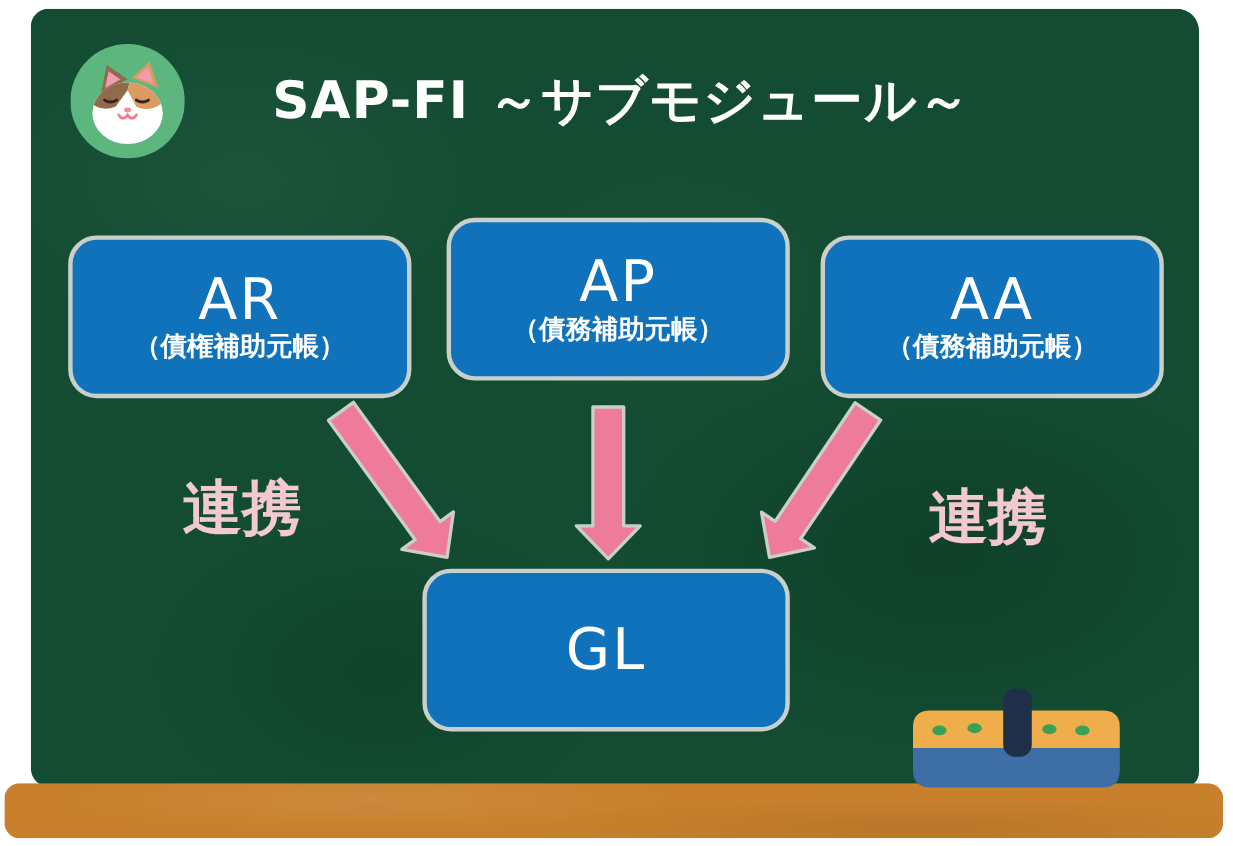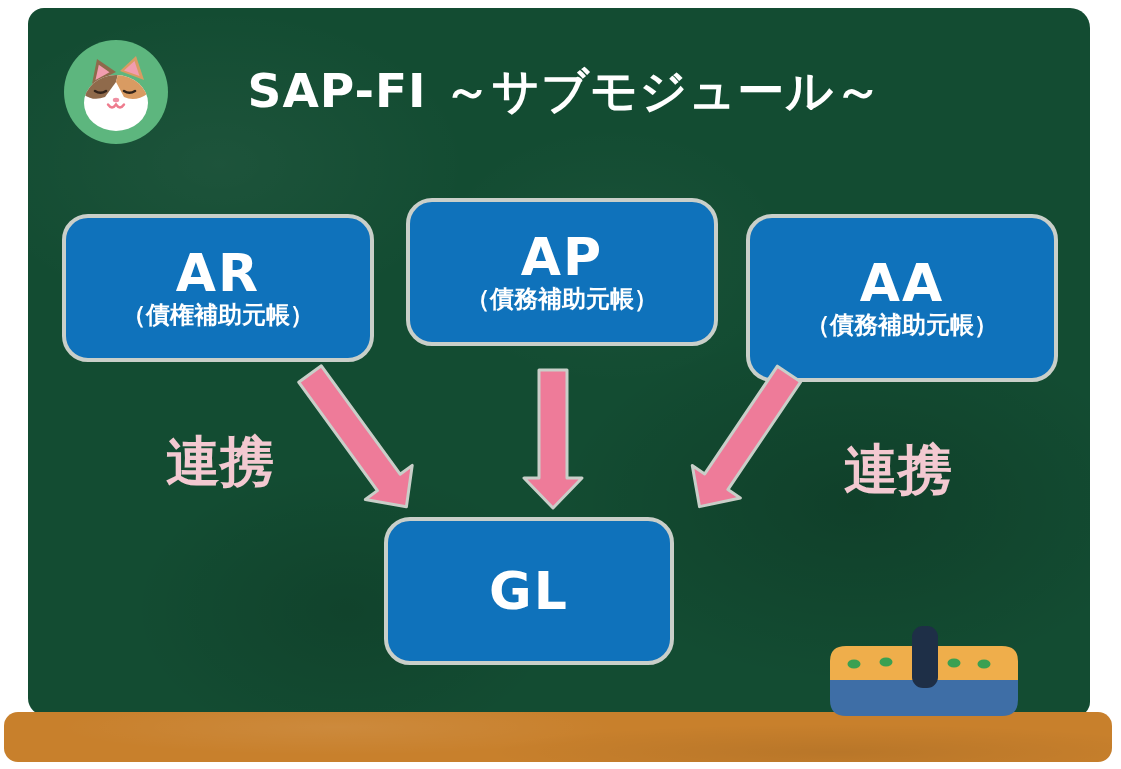--- a/index.html
+++ b/index.html
@@ -54,24 +54,24 @@
     border: 4px solid var(--box-border, #c9cfc9);
     border-radius: 26px;
     display: flex;
     flex-direction: column;
     align-items: center;
     justify-content: center;
     color: var(--text-white, #ffffff);
   }
   .box-ar { left: 62px;  top: 214px; width: 312px; height: 148px; }
   .box-ap { left: 406px; top: 198px; width: 312px; height: 148px; }
-  .box-aa { left: 746px; top: 214px; width: 312px; height: 168px; }
-  .box-gl { left: 384px; top: 517px; width: 290px; height: 148px; justify-content: center; }
+  .box-aa { left: 746px; top: 214px; width: 312px; height: 148px; }
+  .box-gl { left: 384px; top: 517px; width: 334px; height: 148px; justify-content: center; }
   .module-code {
-    font-size: 52px; font-weight: 700; line-height: 1.05; letter-spacing: 2px;
+    font-size: 52px; font-weight: 400; line-height: 1.05; letter-spacing: 2px;
   }
   .module-name {
     font-size: 24px; font-weight: 800; line-height: 1.2; white-space: nowrap;
   }
   .box-gl .module-name { font-size: 37px; }
 
   
   .arrows { position: absolute; left: 0; top: 0; width: 1121px; height: 769px; pointer-events: none; }
   .arrow-shape { fill: var(--arrow-pink, #ee7b99); stroke: var(--box-border, #c9cfc9); stroke-width: 3; stroke-linejoin: round; }
 

